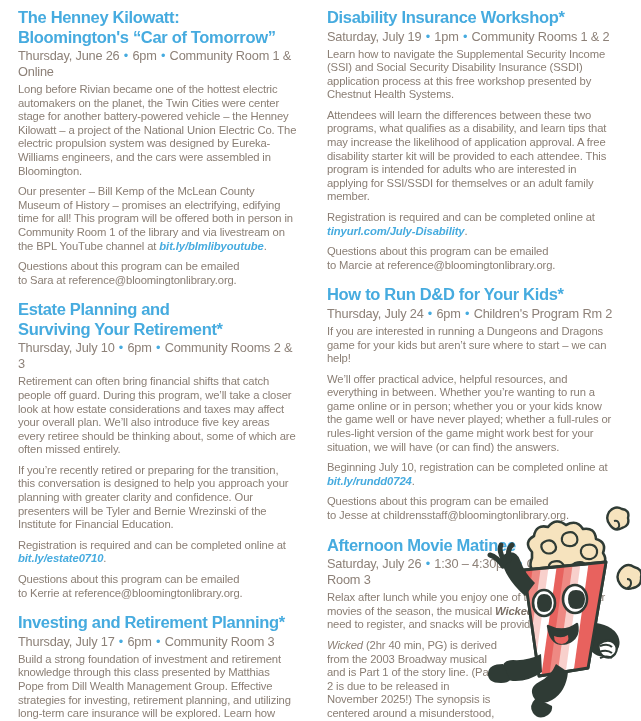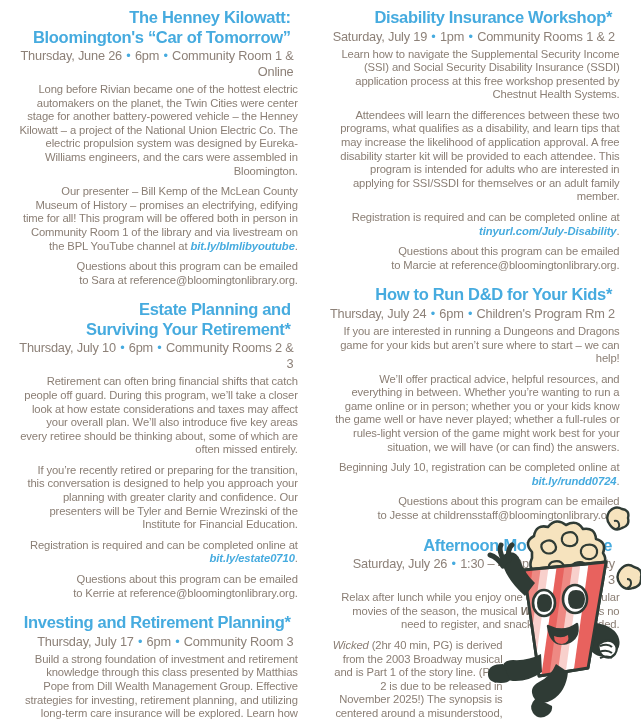--- a/index.html
+++ b/index.html
@@ -7,21 +7,20 @@
     margin: 0; padding: 0;
     width: 641px; height: 721px;
     background: #ffffff;
     font-family: "Liberation Sans", sans-serif;
   }
   #page {
     position: relative;
     width: 641px; height: 721px;
     background: #ffffff;
     overflow: hidden;
-    text-align: right;
   }
   .columns {
     position: absolute;
     inset: 0;
     display: flex;
     gap: 22px;
     padding: 8px 10px 0 18px;
   }
   .column { width: 287px; flex: 0 0 287px; position: relative; }
   .column.right { width: 300px; flex: 0 0 300px; }

